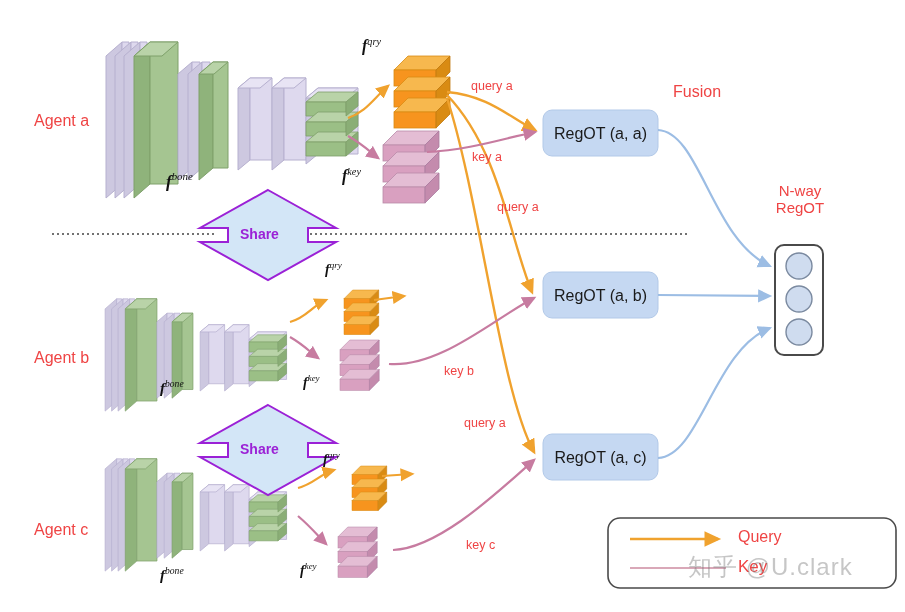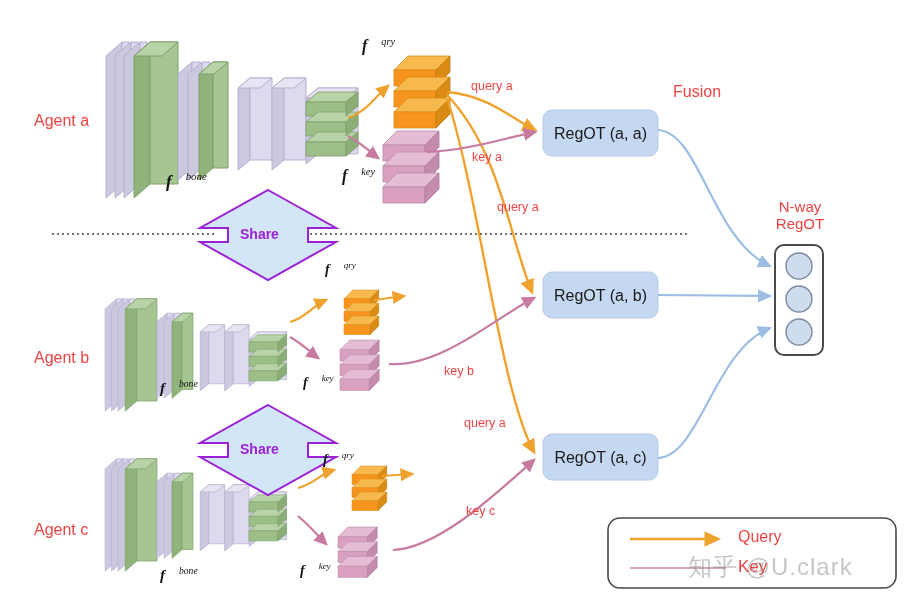--- a/index.html
+++ b/index.html
@@ -4,25 +4,25 @@
 <style>
   html,body{margin:0;padding:0;background:#fff;}
   body{width:905px;height:612px;overflow:hidden;
        font-family:"Liberation Sans",sans-serif;}
   #stage{position:relative;width:905px;height:612px;background:#ffffff;}
   svg.layer{position:absolute;left:0;top:0;width:905px;height:612px;}
   .lbl{position:absolute;white-space:nowrap;color:#ef4444;}
   .agent-label{font-size:16px;}
   .edge-label{font-size:12.5px;}
   .fusion-label{font-size:16px;}
-  .nway-label{font-size:15px;line-height:1.15;text-align:center;margin-top:16px;}
+  .nway-label{font-size:15px;line-height:1.15;text-align:center;}
   .regot-text{font-size:16px;fill:#1a1a1a;}
   .fmath{position:absolute;white-space:nowrap;color:#111;
          font-family:"Liberation Serif",serif;font-style:italic;font-weight:bold;}
-  .fmath sup{font-size:64%;font-weight:normal;font-style:italic;padding-left:14px;}
+  .fmath sup{font-size:64%;font-weight:normal;font-style:italic;}
   .watermark{position:absolute;color:rgba(120,120,120,.42);font-size:24px;
              letter-spacing:1px;white-space:nowrap;}
 </style>
 </head>
 <body>
 
 <div id="stage">
 
   <svg class="layer" viewBox="0 0 905 612">
     <defs>
@@ -246,21 +246,21 @@
   <div class="fmath" style="left:300px;top:561px;font-size:14px;">f<sup>key</sup></div>
 
   <div class="lbl" style="left:240px;top:226px;font-size:14px;font-weight:bold;color:#9b21d6;">Share</div>
   <div class="lbl" style="left:240px;top:441px;font-size:14px;font-weight:bold;color:#9b21d6;">Share</div>
 
   <div class="lbl edge-label" style="left:471px;top:79px;">query a</div>
   <div class="lbl edge-label" style="left:472px;top:150px;">key a</div>
   <div class="lbl edge-label" style="left:497px;top:200px;">query a</div>
   <div class="lbl edge-label" style="left:444px;top:364px;">key b</div>
   <div class="lbl edge-label" style="left:464px;top:416px;">query a</div>
-  <div class="lbl edge-label" style="left:466px;top:504px;">key c</div>
+  <div class="lbl edge-label" style="left:466px;top:538px;">key c</div>
 
   <div class="lbl fusion-label" style="left:673px;top:83px;text-align:right;">Fusion</div>
   <div class="lbl nway-label" style="left:769px;top:182px;width:62px;">
     <span>N-way</span><br>
     <span>RegOT</span>
   </div>
 
   <div class="lbl" style="left:738px;top:528px;font-size:16px;">Query</div>
   <div class="lbl" style="left:738px;top:557px;font-size:17px;">Key</div>
 

